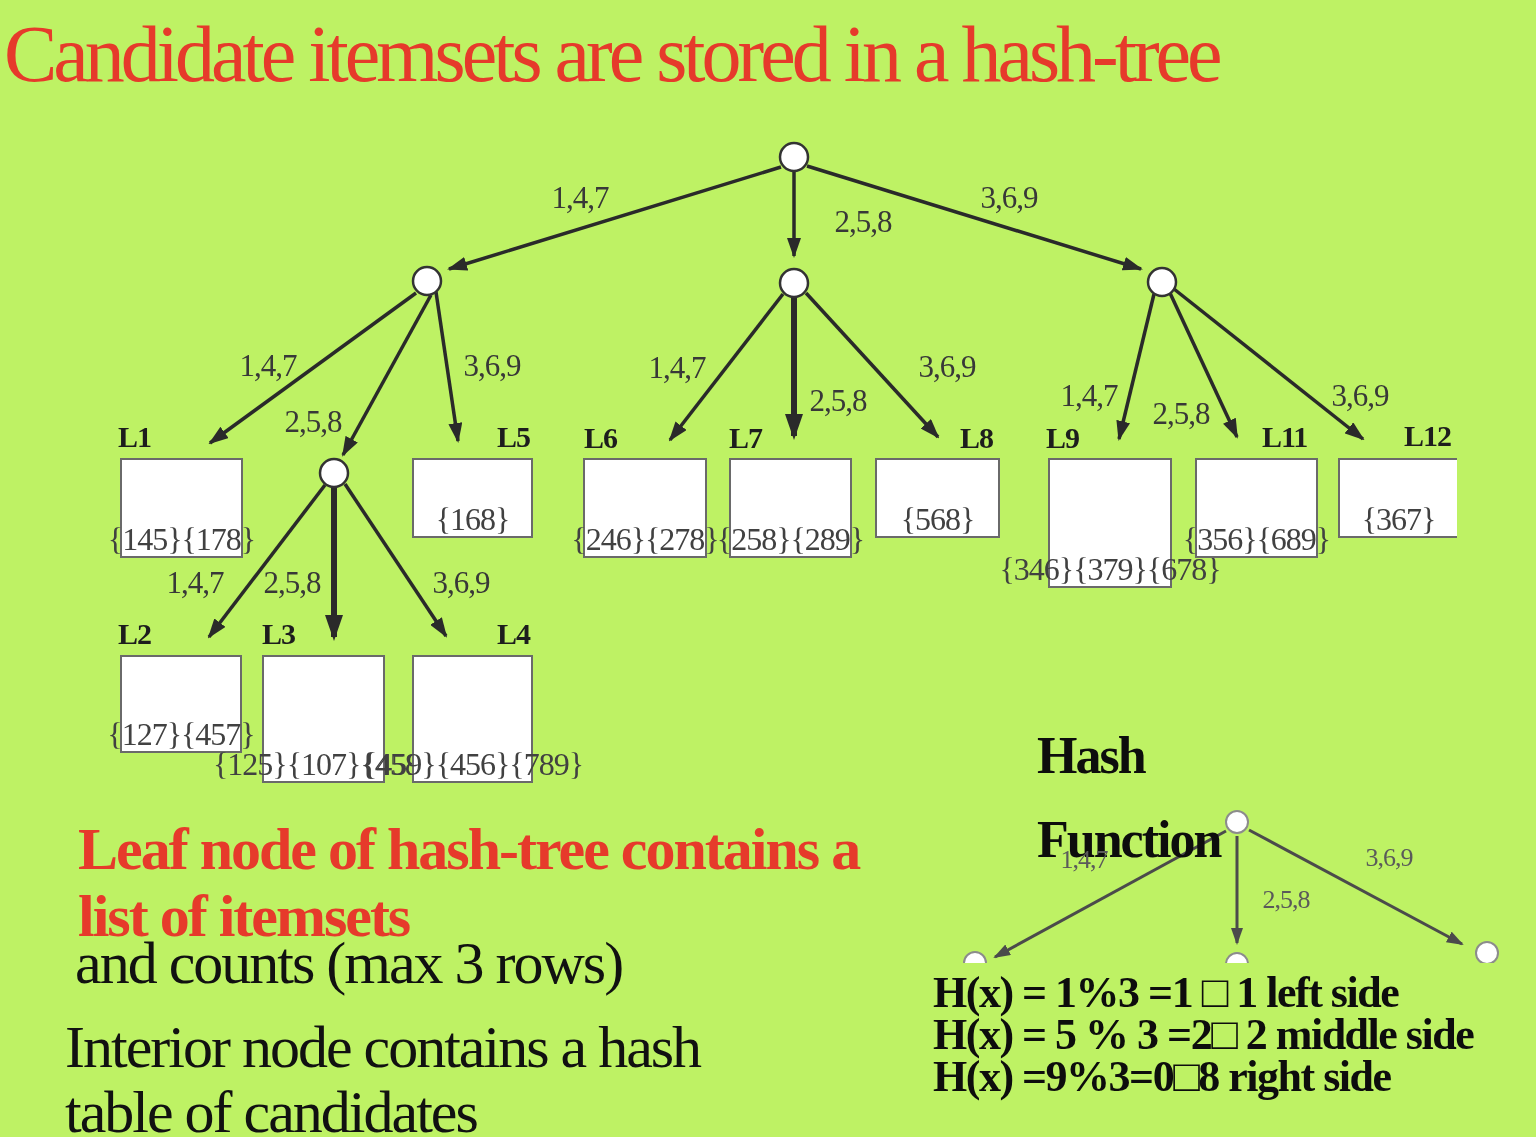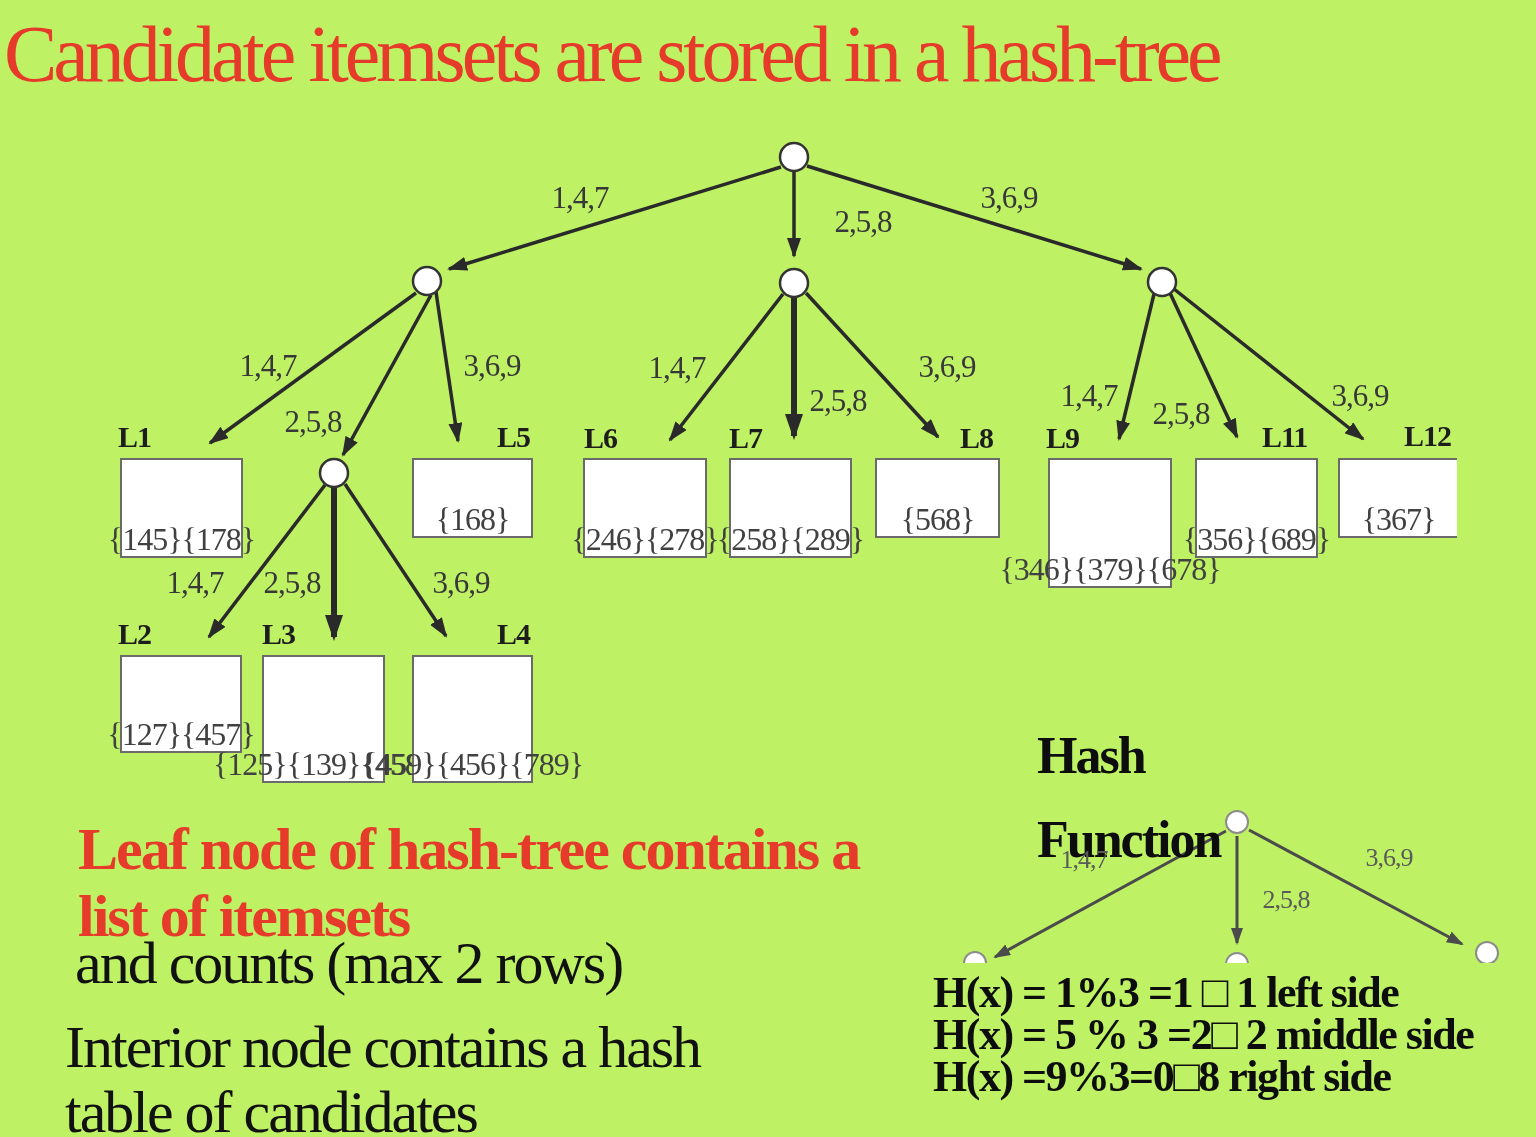--- a/index.html
+++ b/index.html
@@ -153,31 +153,31 @@
   </div>
   <div class="leaf clipped" style="left:1338px;top:458px;width:119px;height:80px">
     <div class="itemset">{367}</div>
   </div>
   <div class="leaf" style="left:120px;top:655px;width:122px;height:98px">
     <div class="itemset">{127}</div>
     <div class="itemset">{457}</div>
   </div>
   <div class="leaf" style="left:262px;top:655px;width:123px;height:128px">
     <div class="itemset">{125}</div>
-    <div class="itemset">{139}</div>
+    <div class="itemset">{107}</div>
     <div class="itemset">{458}</div>
   </div>
   <div class="leaf" style="left:412px;top:655px;width:121px;height:128px">
     <div class="itemset">{459}</div>
     <div class="itemset">{456}</div>
     <div class="itemset">{789}</div>
   </div>
 
   <div class="note-red">Leaf node of hash-tree contains a list of itemsets</div>
-  <div class="note-black">and counts (max 2 rows)</div>
+  <div class="note-black">and counts (max 3 rows)</div>
   <div class="note-interior">Interior node contains a hash table of candidates</div>
 
   <div class="hash-title">Hash Function</div>
   <div class="elabel mini" style="left:1084px;top:845px">1,4,7</div>
   <div class="elabel mini" style="left:1286px;top:885px">2,5,8</div>
   <div class="elabel mini" style="left:1389px;top:843px">3,6,9</div>
   <div class="hx" style="top:972px">H(x) = 1%3 =1 □ 1 left side</div>
   <div class="hx" style="top:1014px">H(x) = 5 % 3 =2□ 2 middle side</div>
   <div class="hx" style="top:1056px">H(x) =9%3=0□8 right side</div>
 

